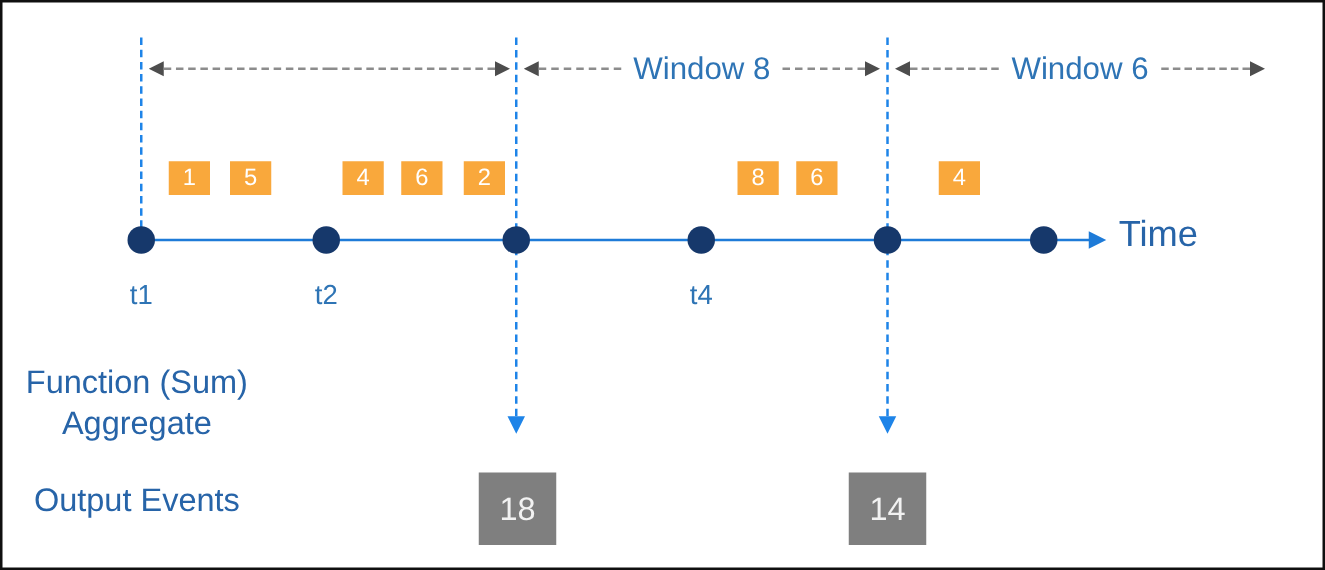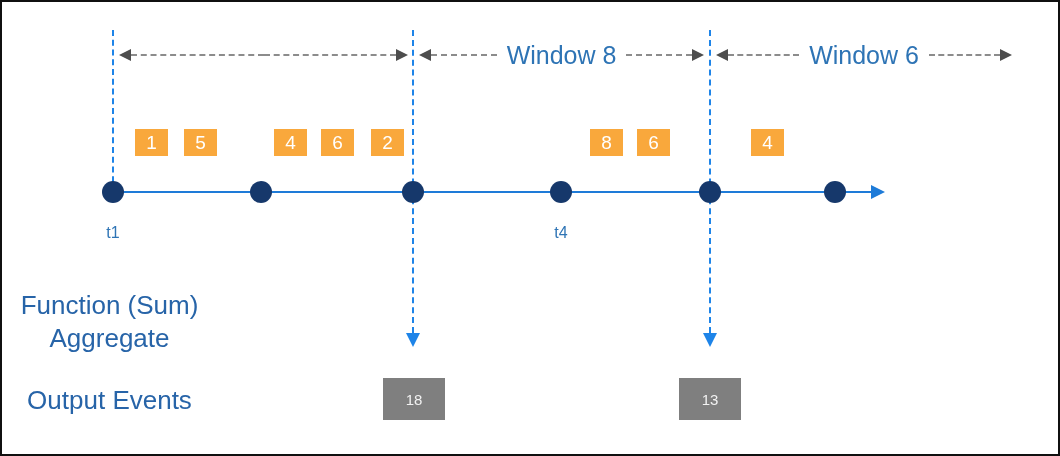--- a/index.html
+++ b/index.html
@@ -28,30 +28,30 @@
   .ah.right{border-left:12px solid var(--arrow-gray);}
   .win-label{font-size:25px; color:var(--label-blue); white-space:nowrap; padding:0 10px; line-height:1;}
   
   .event{position:absolute; top:127px; width:33px; height:27px; background:var(--orange);
     color:#fff; font-size:19px; display:flex; align-items:center; justify-content:center; line-height:1;}
   
   .tl-line{position:absolute; left:112px; top:189px; width:760px; height:0; border-top:2px solid var(--line-blue);}
   .tl-arrow{position:absolute; left:869px; top:183px; width:0; height:0;
     border-top:7px solid transparent; border-bottom:7px solid transparent; border-left:14px solid var(--line-blue);}
   .dot{position:absolute; top:179px; width:22px; height:22px; border-radius:50%; background:var(--navy);}
-  .tick{position:absolute; top:221px; width:80px; text-align:center; font-size:16px; color:var(--label-blue); line-height:1.2;}
+  .tick{position:absolute; top:221px; width:80px; text-align:center; font-size:22px; color:var(--label-blue); line-height:1.2;}
   .time-label{position:absolute; left:893px; top:171px; font-size:29px; color:var(--text-blue); line-height:1.1;}
   
   .agg{position:absolute; left:10px; top:287px; width:195px; text-align:center;
     font-size:26px; line-height:33px; color:var(--text-blue);}
   .out-caption{position:absolute; left:10px; top:383px; width:195px; text-align:center;
     font-size:26px; color:var(--text-blue); line-height:1.2;}
   
-  .outbox{position:absolute; top:376px; width:62px; height:42px; background:var(--gray-box);
-    color:#f2f2f2; font-size:15px; display:flex; align-items:center; justify-content:center;}
+  .outbox{position:absolute; top:376px; width:62px; height:58px; background:var(--gray-box);
+    color:#f2f2f2; font-size:26px; display:flex; align-items:center; justify-content:center;}
 </style>
 </head>
 <body>
 
 <div class="canvas">
 
   <div class="vline" style="left:110px; top:28px; height:162px"></div>
   <div class="vline" style="left:410px; top:28px; height:303px"></div>
   <div class="vline" style="left:707px; top:28px; height:303px"></div>
 
@@ -86,29 +86,31 @@
   <div class="event" style="left:749px">4</div>
 
   <div class="tl-line"></div>
   <div class="tl-arrow"></div>
   <div class="dot" style="left:100px"></div>
   <div class="dot" style="left:248px"></div>
   <div class="dot" style="left:400px"></div>
   <div class="dot" style="left:548px"></div>
   <div class="dot" style="left:697px"></div>
   <div class="dot" style="left:822px"></div>
+  <div class="time-label">Time</div>
 
   <div class="tick" style="left:71px">t1</div>
+  <div class="tick" style="left:219px">t2</div>
   <div class="tick" style="left:519px">t4</div>
 
   <div class="down-arrow" style="left:404px; top:331px"></div>
   <div class="down-arrow" style="left:701px; top:331px"></div>
 
   <div class="agg">
     <div>Function (Sum)</div>
     <div>Aggregate</div>
   </div>
   <div class="out-caption">Output Events</div>
 
   <div class="outbox" style="left:381px">18</div>
-  <div class="outbox" style="left:677px">13</div>
+  <div class="outbox" style="left:677px">14</div>
 
 </div>
 
 </body></html>

